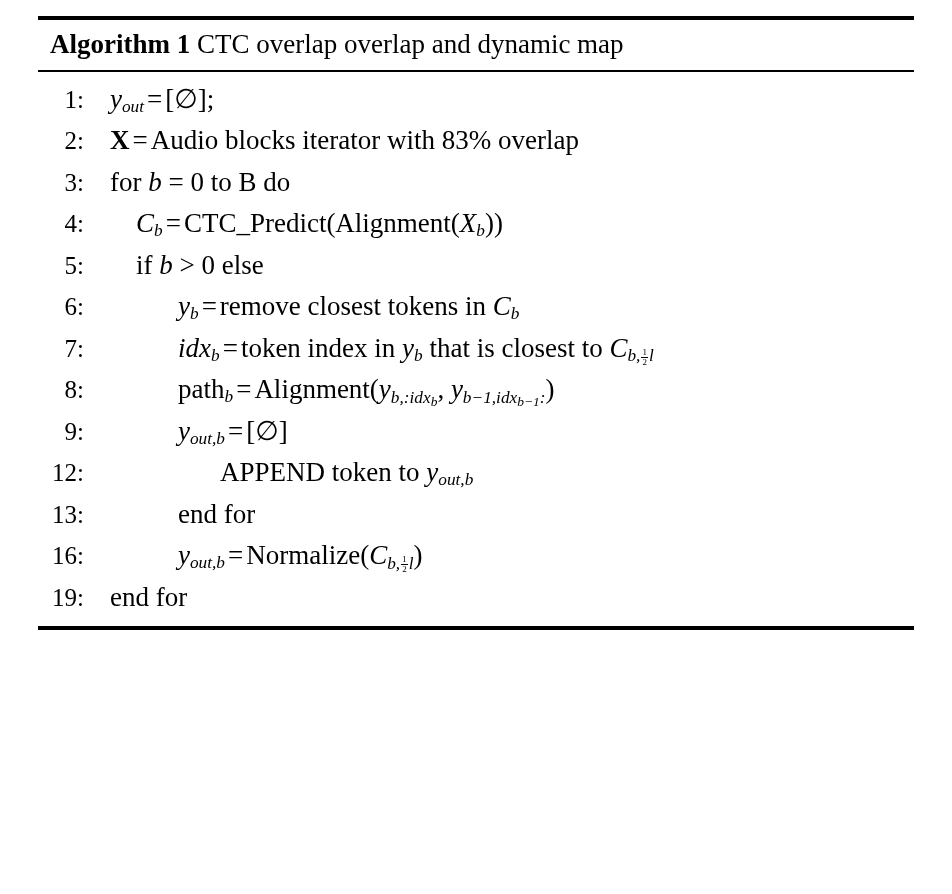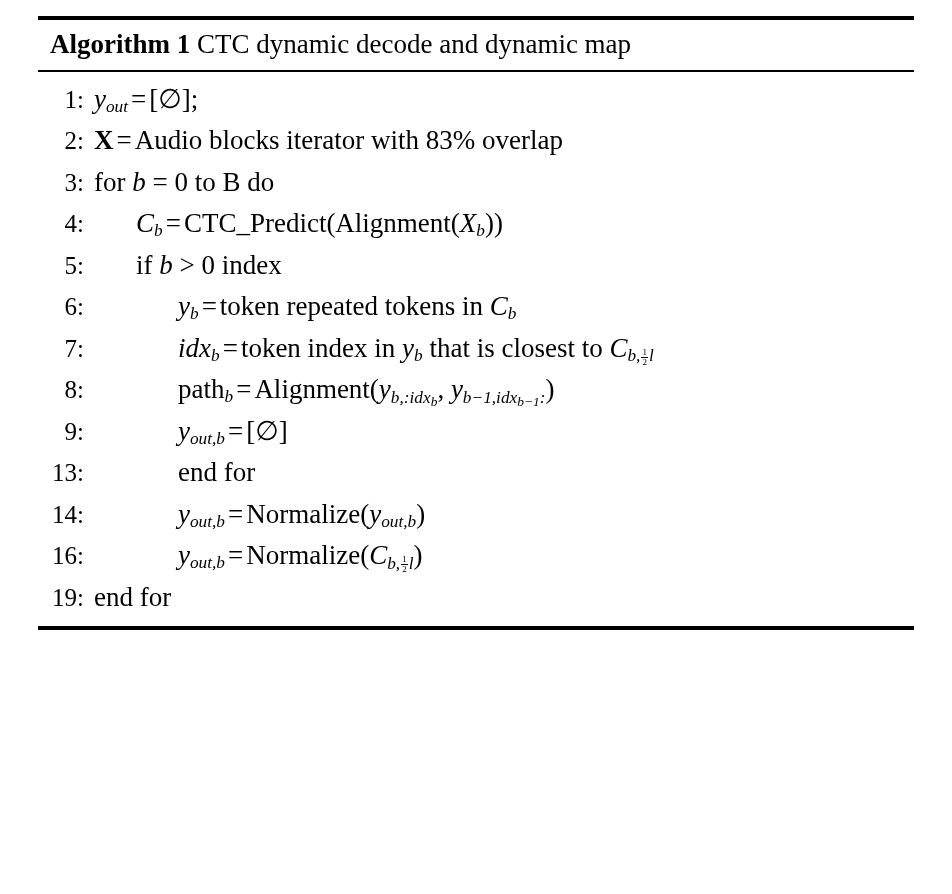--- a/index.html
+++ b/index.html
@@ -68,21 +68,21 @@
     padding-right: 10px;
     font-size: 25px;
     box-sizing: border-box;
   }
 
   .line-code {
     flex: 1 1 auto;
   }
 
   
-  .ind-0 { padding-left: 0px; }
+  .ind-0 { padding-left: 0px; margin-left: 16px; }
   .ind-1 { padding-left: 42px; }
   .ind-2 { padding-left: 84px; }
   .ind-3 { padding-left: 126px; }
 
   
   .mi {
     font-family: "Liberation Serif", "DejaVu Serif", serif;
     font-style: italic;
   }
   .kw {
@@ -131,21 +131,21 @@
   }
 </style>
 </head>
 <body>
 
 <div class="algorithm-box">
 
   <div class="rule-top"></div>
 
   <div class="algo-title">
-    <span class="kw">Algorithm 1</span><span>&nbsp;</span><span>CTC dynamic decode and dynamic map</span>
+    <span class="kw">Algorithm 1</span><span>&nbsp;</span><span>CTC overlap overlap and dynamic map</span>
   </div>
 
   <div class="rule-mid"></div>
 
   <div class="algo-body">
 
     <div class="algo-line">
       <span class="line-no">1:</span>
       <span class="line-code ind-0"><span class="mi">y<sub><span class="mi">out</span></sub></span><span class="op">=</span><span class="opn">[</span><span class="opn">∅</span><span class="opn">];</span></span>
     </div>
@@ -160,55 +160,55 @@
       <span class="line-code ind-0"><span class="kw">for</span> <span class="mi">b</span> <span class="opn">=</span> <span class="opn">0</span> <span class="opn">to</span> <span class="opn">B</span> <span class="kw">do</span></span>
     </div>
 
     <div class="algo-line">
       <span class="line-no">4:</span>
       <span class="line-code ind-1"><span class="mi">C<sub><span class="mi">b</span></sub></span><span class="op">=</span><span class="opn">CTC_Predict(Alignment(</span><span class="mi">X<sub><span class="mi">b</span></sub></span><span class="opn">))</span></span>
     </div>
 
     <div class="algo-line">
       <span class="line-no">5:</span>
-      <span class="line-code ind-1"><span class="kw">if</span> <span class="mi">b</span> <span class="opn">&gt;</span> <span class="opn">0</span> <span class="kw">index</span></span>
+      <span class="line-code ind-1"><span class="kw">if</span> <span class="mi">b</span> <span class="opn">&gt;</span> <span class="opn">0</span> <span class="kw">else</span></span>
     </div>
 
     <div class="algo-line">
       <span class="line-no">6:</span>
-      <span class="line-code ind-2"><span class="mi">y<sub><span class="mi">b</span></sub></span><span class="op">=</span><span class="opn">token repeated tokens in </span><span class="mi">C<sub><span class="mi">b</span></sub></span></span>
+      <span class="line-code ind-2"><span class="mi">y<sub><span class="mi">b</span></sub></span><span class="op">=</span><span class="opn">remove closest tokens in </span><span class="mi">C<sub><span class="mi">b</span></sub></span></span>
     </div>
 
     <div class="algo-line">
       <span class="line-no">7:</span>
       <span class="line-code ind-2"><span class="mi">idx<sub><span class="mi">b</span></sub></span><span class="op">=</span><span class="opn">token index in </span><span class="mi">y<sub><span class="mi">b</span></sub></span><span class="opn"> that is closest to </span><span class="mi">C<sub><span class="mi">b,</span><span class="frac"><span class="num">1</span><span class="den">2</span></span><span class="mi">l</span></sub></span></span>
     </div>
 
     <div class="algo-line">
       <span class="line-no">8:</span>
       <span class="line-code ind-2"><span class="opn" style="font-weight:normal;">path</span><sub><span class="mi">b</span></sub><span class="op">=</span><span class="opn">Alignment(</span><span class="mi">y<sub><span class="mi">b,:idx<sub>b</sub></span></sub></span><span class="opn">, </span><span class="mi">y<sub><span class="mi">b−1,idx<sub>b−1</sub>:</span></sub></span><span class="opn">)</span></span>
     </div>
 
     <div class="algo-line">
       <span class="line-no">9:</span>
       <span class="line-code ind-2"><span class="mi">y<sub><span class="mi">out,b</span></sub></span><span class="op">=</span><span class="opn">[∅]</span></span>
     </div>
 
 
 
+    <div class="algo-line">
+      <span class="line-no">12:</span>
+      <span class="line-code ind-3"><span class="opn">APPEND token to </span><span class="mi">y<sub><span class="mi">out,b</span></sub></span></span>
+    </div>
 
     <div class="algo-line">
       <span class="line-no">13:</span>
       <span class="line-code ind-2"><span class="kw">end for</span></span>
     </div>
 
-    <div class="algo-line">
-      <span class="line-no">14:</span>
-      <span class="line-code ind-2"><span class="mi">y<sub><span class="mi">out,b</span></sub></span><span class="op">=</span><span class="opn">Normalize(</span><span class="mi">y<sub><span class="mi">out,b</span></sub></span><span class="opn">)</span></span>
-    </div>
 
 
     <div class="algo-line">
       <span class="line-no">16:</span>
       <span class="line-code ind-2"><span class="mi">y<sub><span class="mi">out,b</span></sub></span><span class="op">=</span><span class="opn">Normalize(</span><span class="mi">C<sub><span class="mi">b,</span><span class="frac"><span class="num">1</span><span class="den">2</span></span><span class="mi">l</span></sub></span><span class="opn">)</span></span>
     </div>
 
 
 
     <div class="algo-line">

